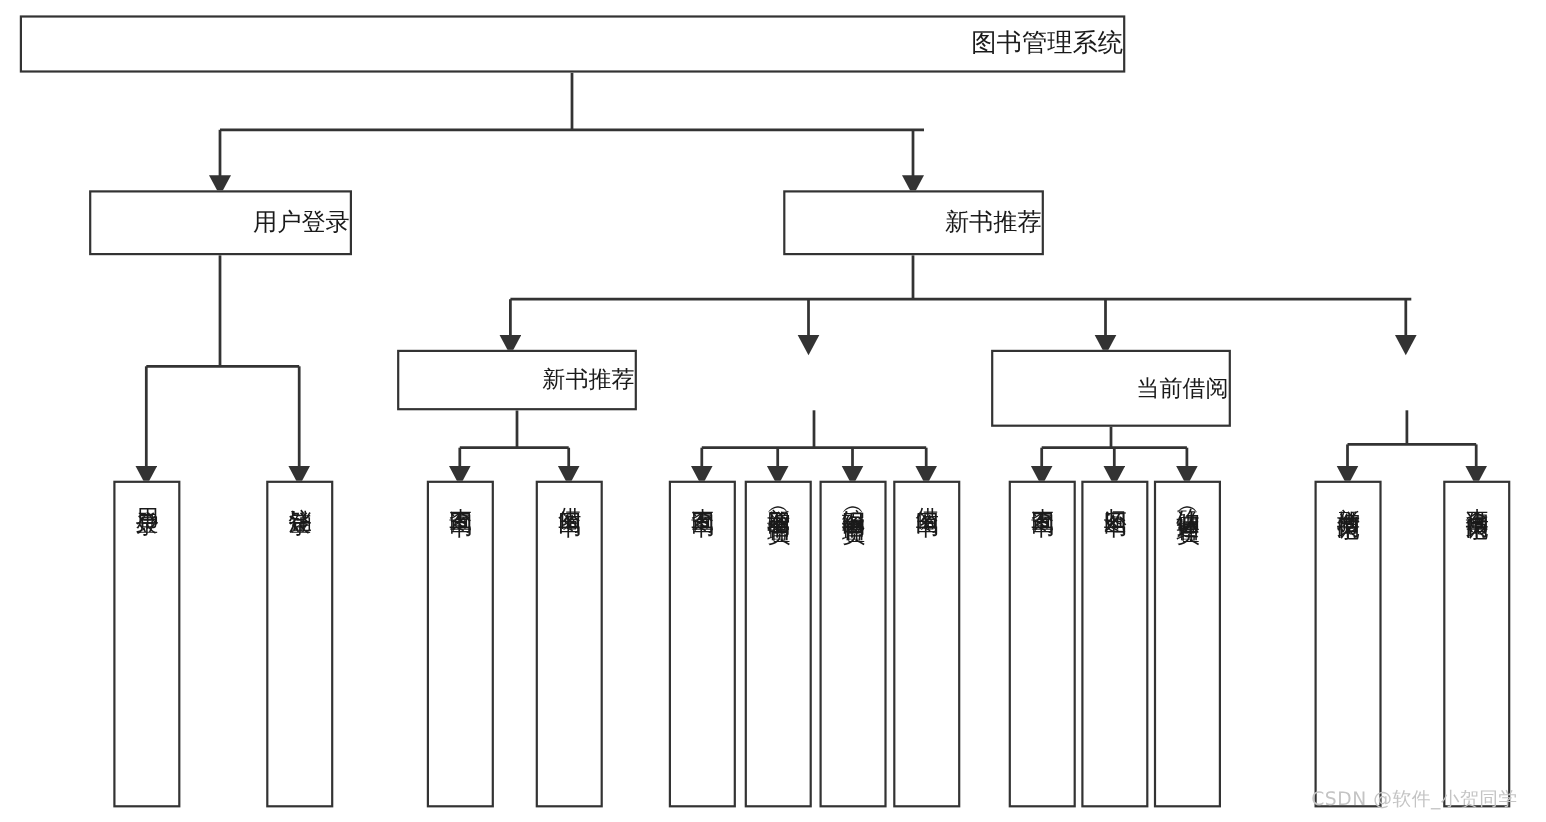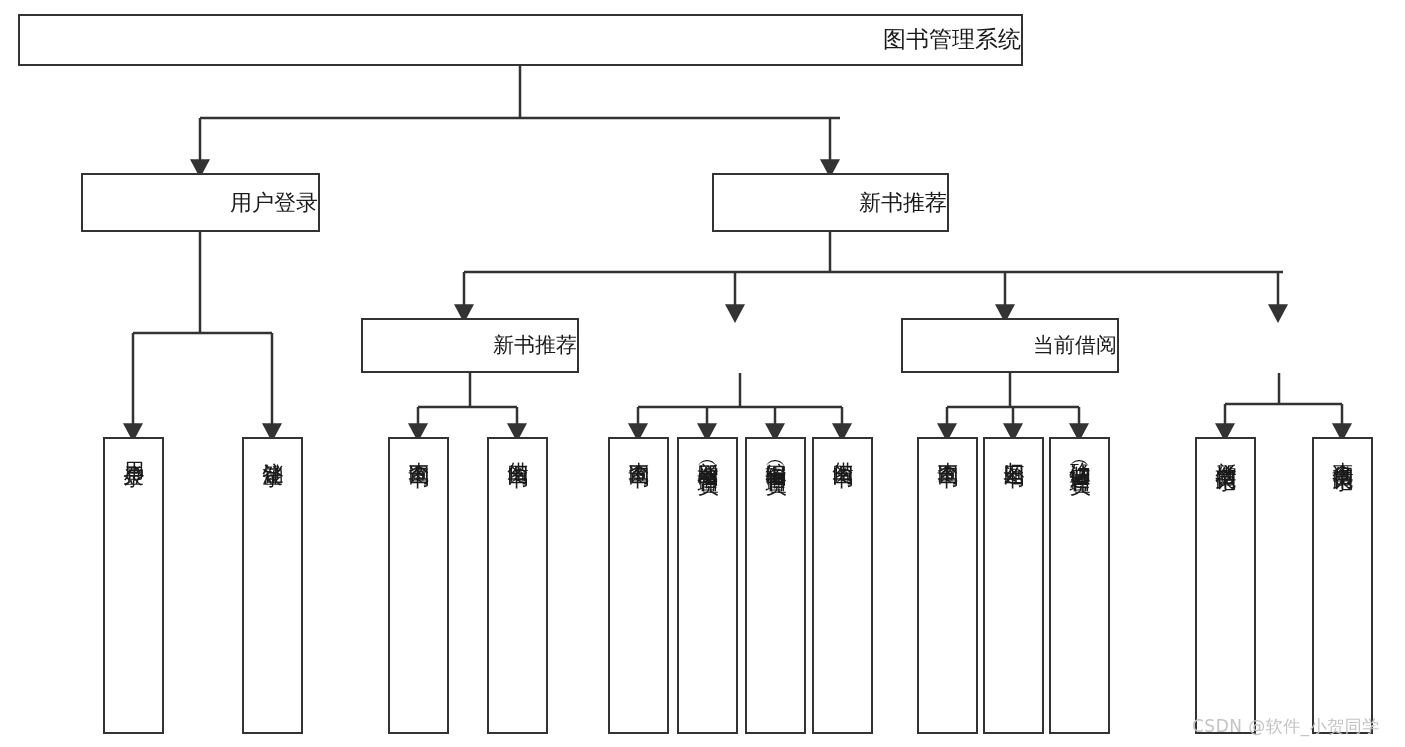--- a/index.html
+++ b/index.html
@@ -141,21 +141,21 @@
   <div class="node node-l1" style="left:81px; top:173px; width:239px; height:59px;">
     <span class="label">用户登录</span>
   </div>
   <div class="node node-l1" style="left:712px; top:173px; width:237px; height:59px;">
     <span class="label">新书推荐</span>
   </div>
 
   <div class="node node-l2" style="left:361px; top:318px; width:218px; height:55px;">
     <span class="label">新书推荐</span>
   </div>
-  <div class="node node-l2" style="left:901px; top:318px; width:218px; height:55px;">
+  <div class="node node-l2" style="left:901px; top:318px; width:218px; height:70px;">
     <span class="label">当前借阅</span>
   </div>
 
   <div class="node node-leaf" style="left:103px; top:437px; width:61px; height:297px;">
     <span class="label">用户登录</span>
   </div>
   <div class="node node-leaf" style="left:242px; top:437px; width:61px; height:297px;">
     <span class="label">注销登录</span>
   </div>
 

